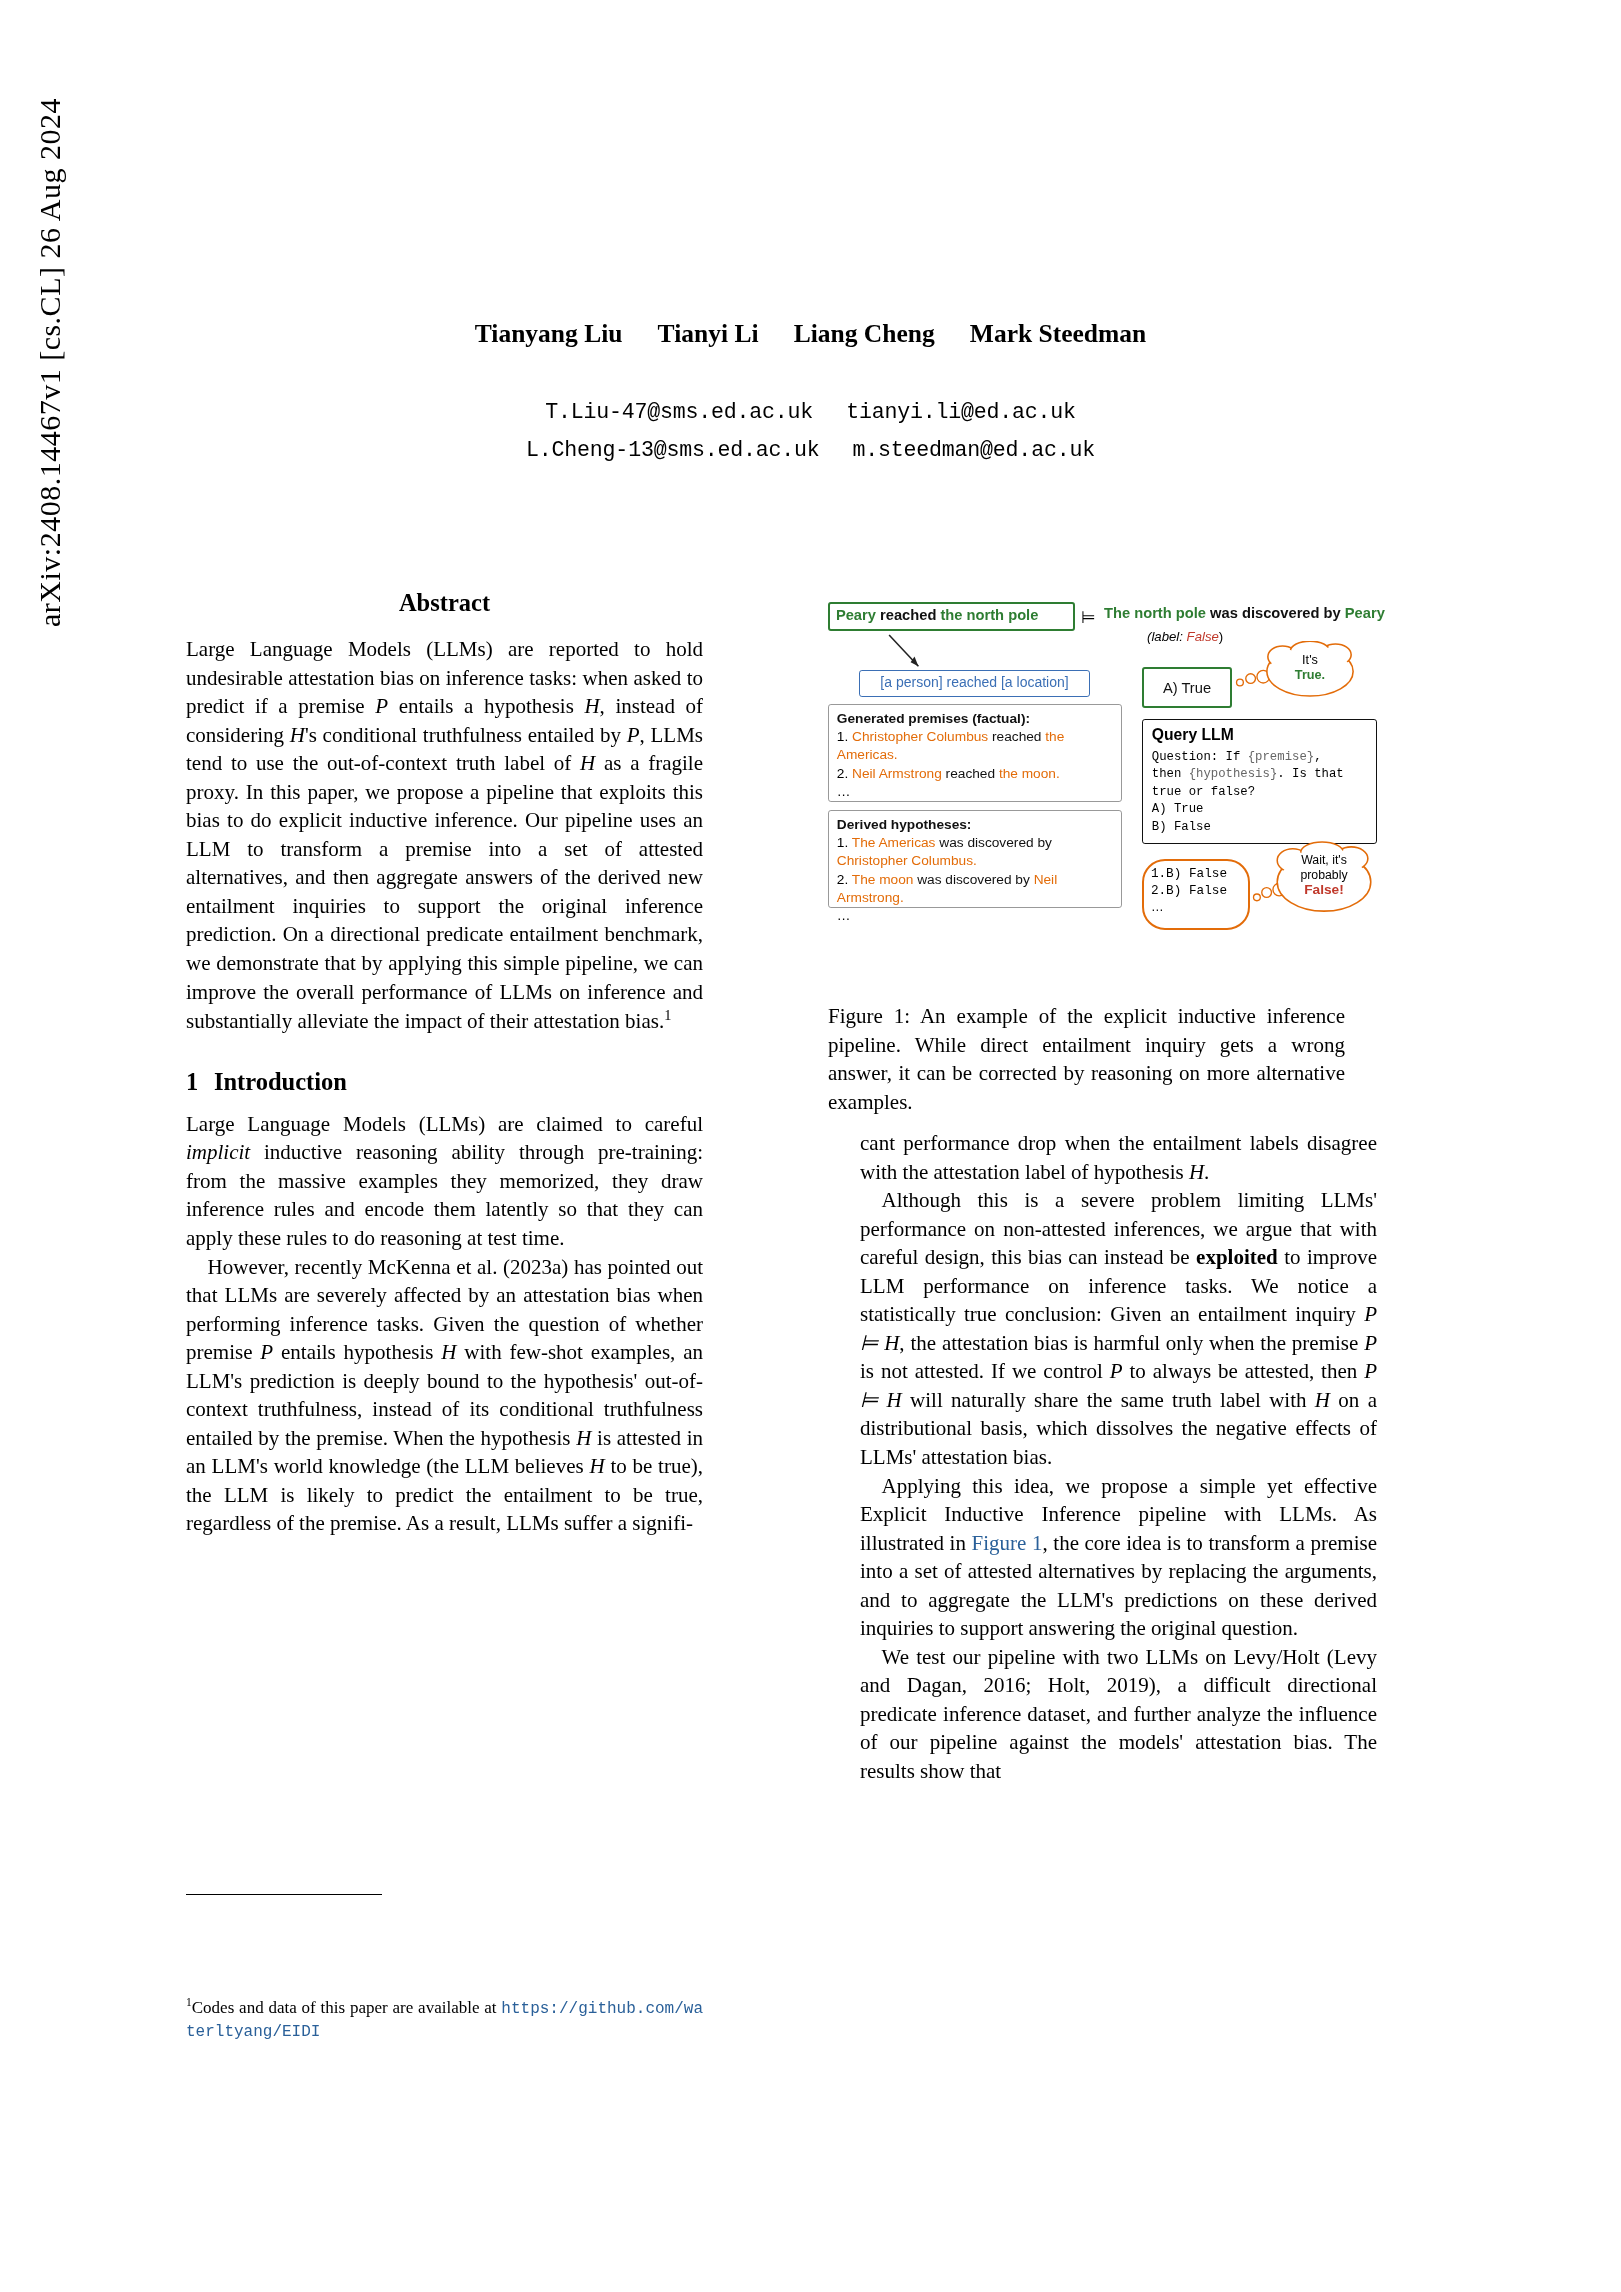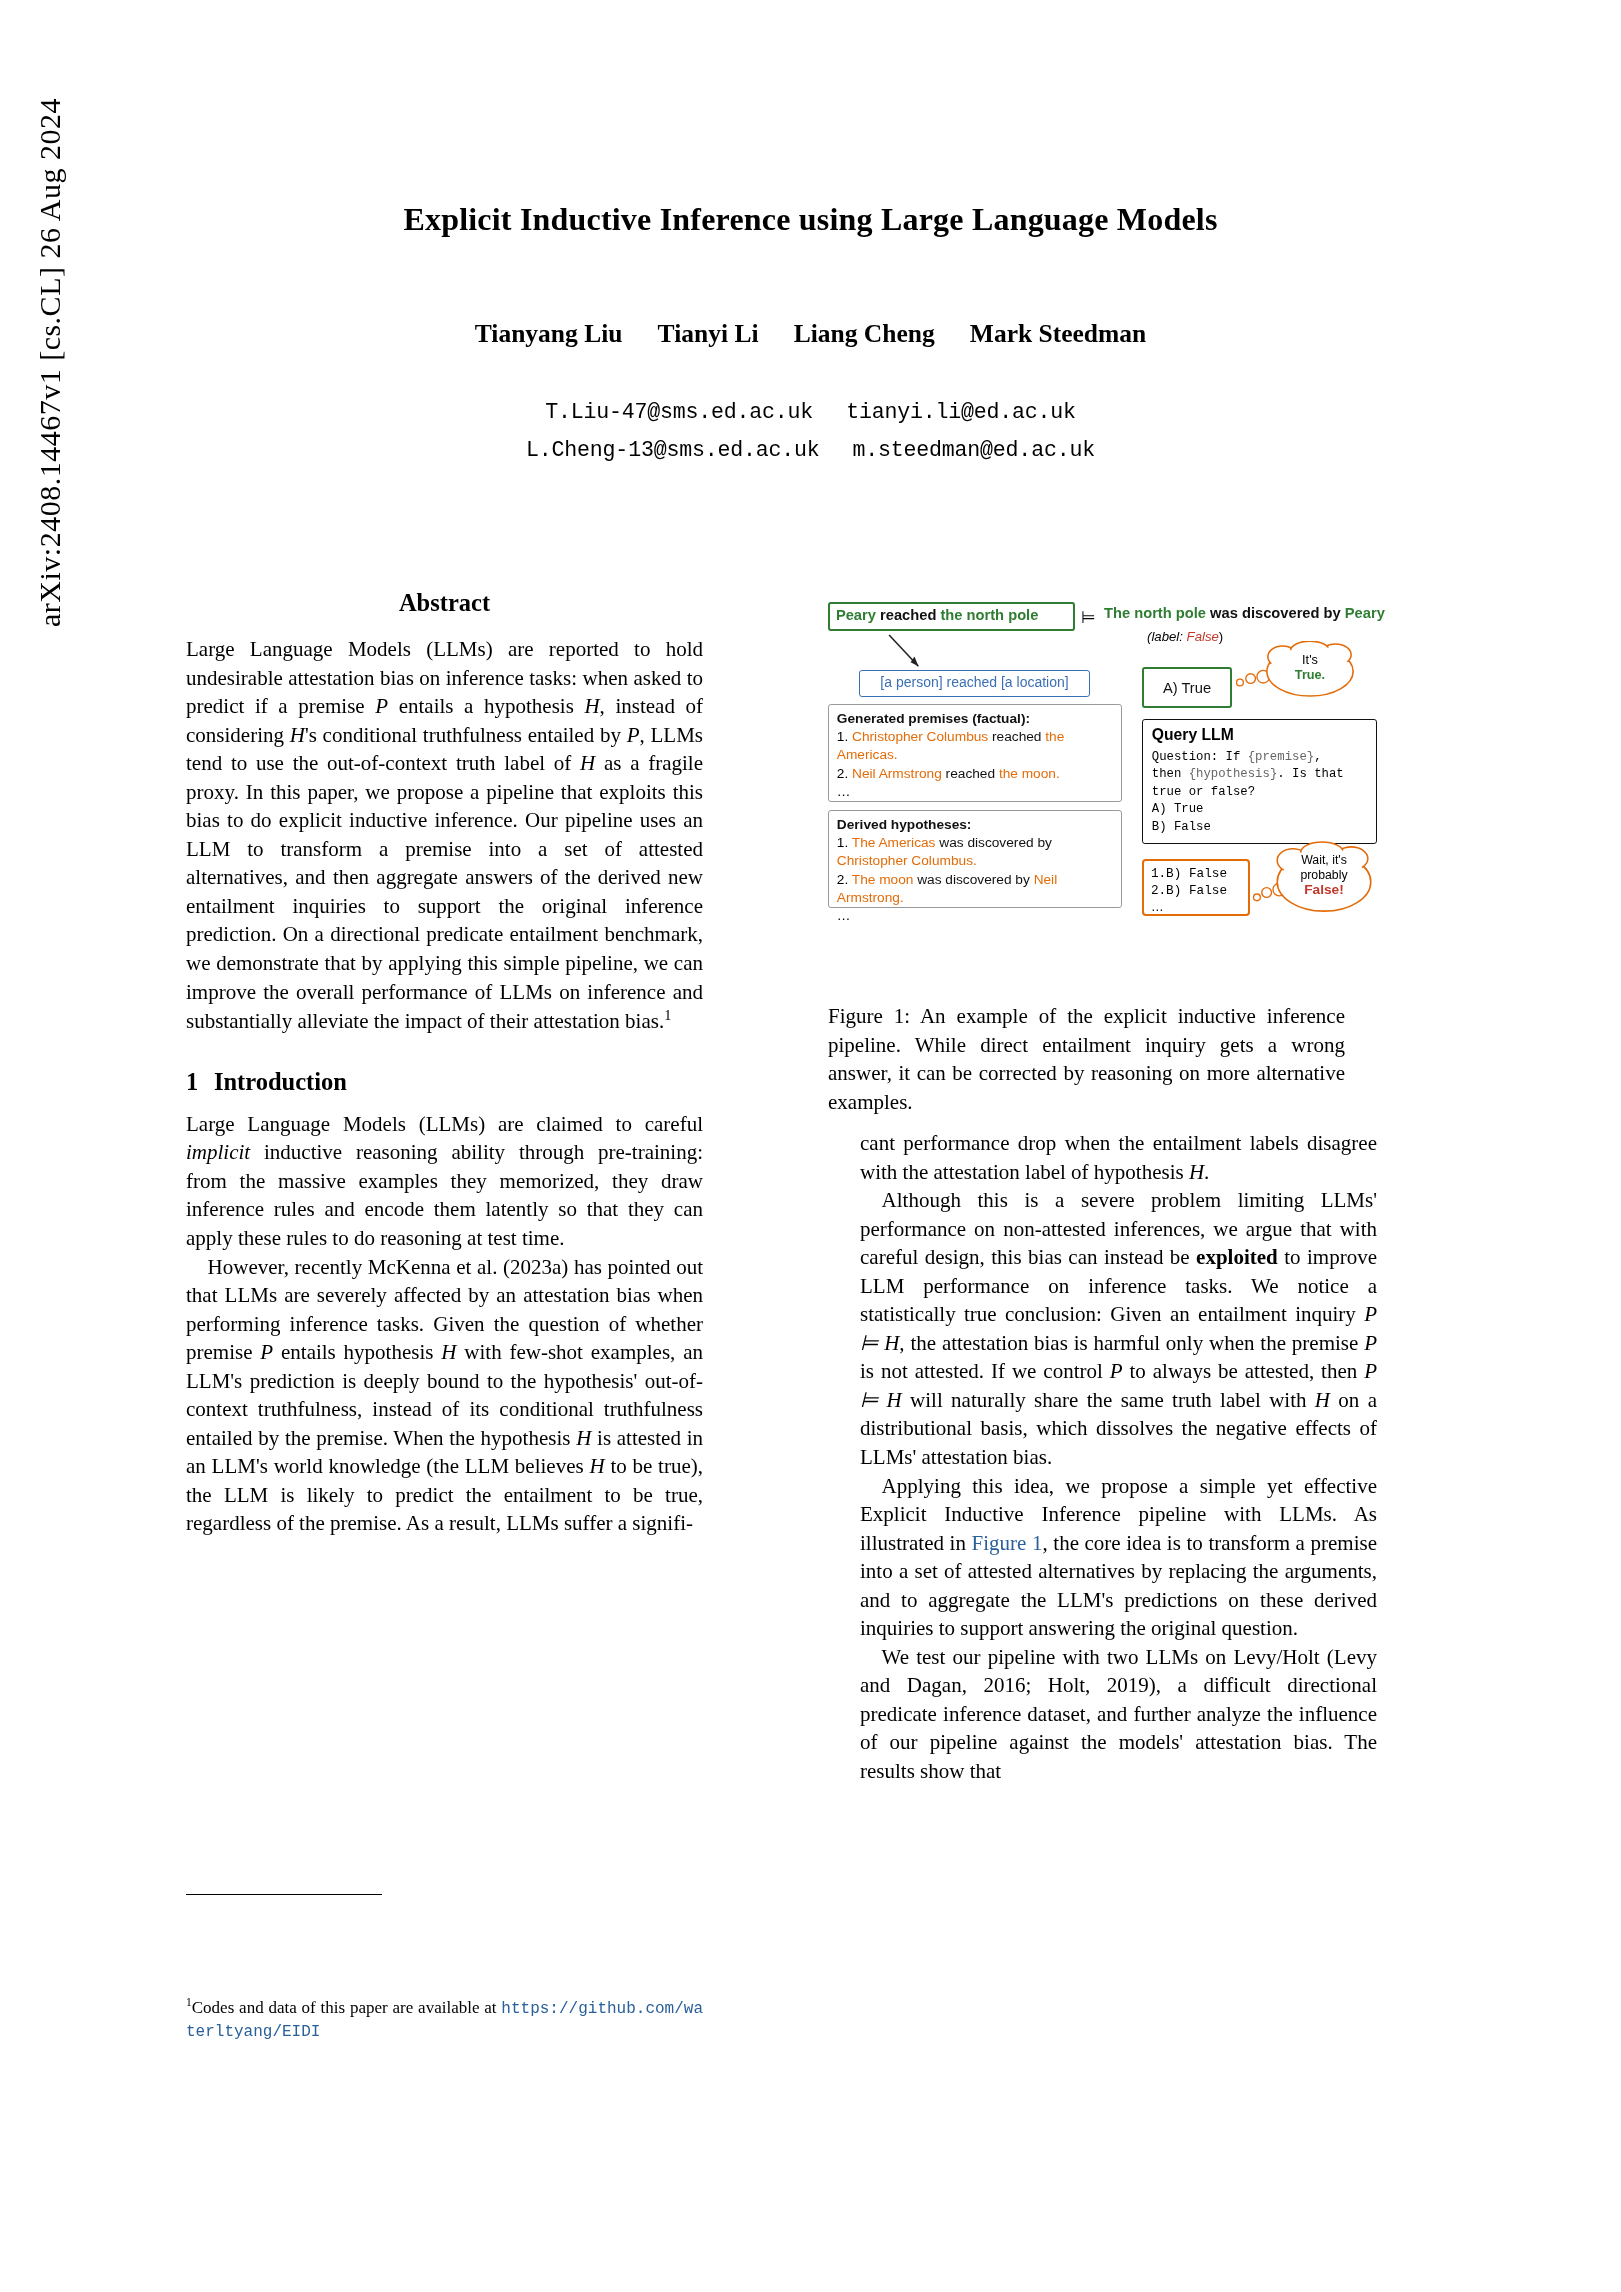--- a/index.html
+++ b/index.html
@@ -178,21 +178,20 @@
 
   .mono-s { font-family: "Liberation Mono", monospace; }
 </style>
 </head>
 <body>
 
 <div class="page">
 
   <div id="arxiv-stamp">arXiv:2408.14467v1  [cs.CL]  26 Aug 2024</div>
 
-  <div id="title">Explicit Inductive Inference using Large Language Models</div>
 
   <div id="authors">
     <span class="au">Tianyang Liu</span><span class="au">Tianyi Li</span><span class="au">Liang Cheng</span><span class="au">Mark Steedman</span>
   </div>
 
 
   <div class="emails" id="emails1">
     <span>T.Liu-47@sms.ed.ac.uk</span><span class="em-gap"></span><span>tianyi.li@ed.ac.uk</span>
   </div>
   <div class="emails" id="emails2">
@@ -297,21 +296,21 @@
       <div class="bold" style="font-size:15.7px; margin-bottom:4.9px;">Query LLM</div>
       <div class="mono-s" style="font-size:12.3px; line-height:1.42;">
         <div><span>Question: If </span><span class="t-gray">{premise}</span><span>,</span></div>
         <div><span>then </span><span class="t-gray">{hypothesis}</span><span>. Is that</span></div>
         <div>true or false?</div>
         <div>A) True</div>
         <div>B) False</div>
       </div>
     </div>
 
-    <div class="fbox orange-box" style="left:314px; top:263px; width:108px; height:57px; padding:3.9px 6.9px; font-size:12.7px; line-height:1.35;">
+    <div class="fbox orange-box" style="left:314px; top:263px; width:108px; height:71px; padding:3.9px 6.9px; font-size:12.7px; line-height:1.35;border-radius:23px;">
       <div class="mono-s">1.B) False</div>
       <div class="mono-s">2.B) False</div>
       <div>…</div>
     </div>
 
     <svg style="position:absolute; left:423px; top:280px; width:39px; height:33px;" viewBox="0 0 40 34" width="39" height="33">
       <circle cx="6" cy="22" r="3.5" fill="none" stroke="#e36c09" stroke-width="1.4"></circle>
       <circle cx="16" cy="17" r="5" fill="none" stroke="#e36c09" stroke-width="1.4"></circle>
       <circle cx="29" cy="14" r="6.5" fill="none" stroke="#e36c09" stroke-width="1.4"></circle>
     </svg>

